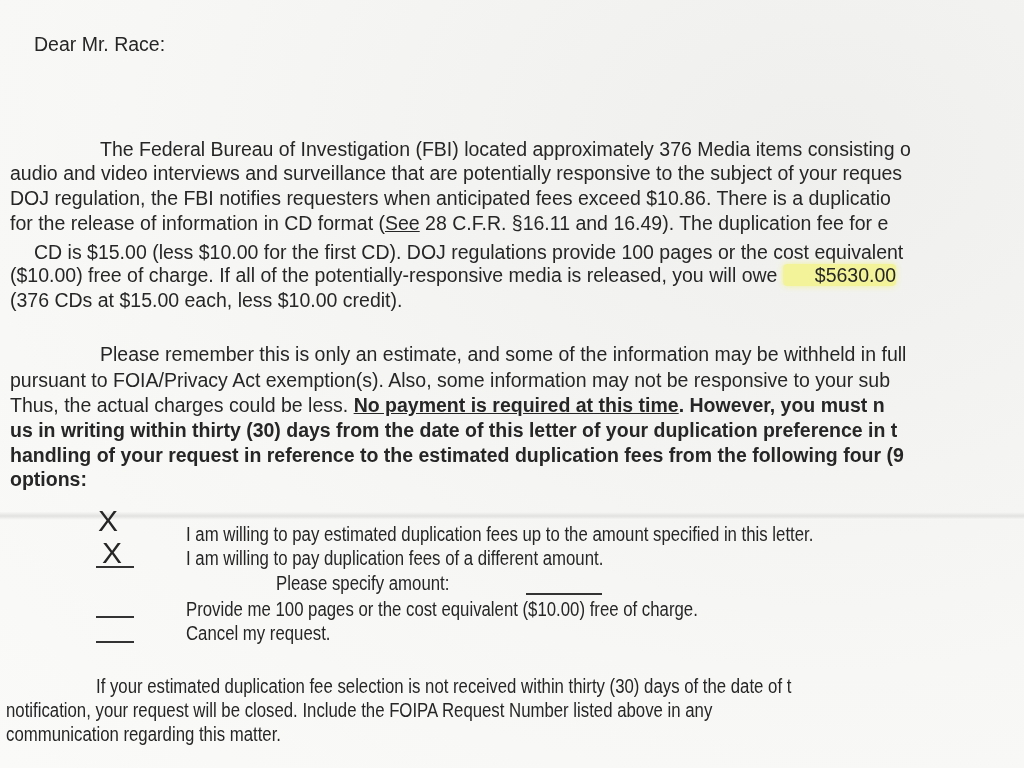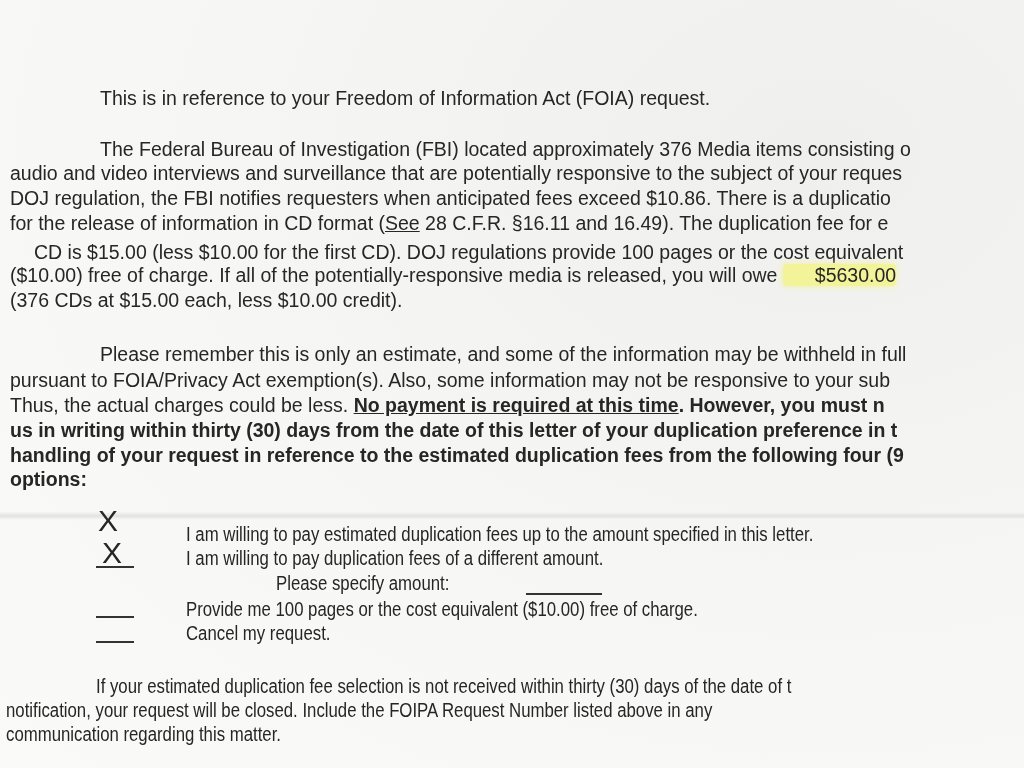--- a/index.html
+++ b/index.html
@@ -20,22 +20,22 @@
   .fold { position:absolute; left:0; top:512px; width:1024px; height:8px;
     background:linear-gradient(#f6f6f4, #e2e2e0 50%, #f9f9f7); }
   .mark { position:absolute; font-size:30px; line-height:30px; font-family:"Liberation Sans", sans-serif; }
   .blank { position:absolute; height:2px; background:#333; }
 </style>
 </head>
 <body>
 
 <div class="page">
 
+  <div class="line" style="left:34px;top:32px;">Dear Mr. Race:</div>
 
-  <div class="line" style="left:100px;top:86px;">This is in reference to your Freedom of Information Act (FOIA) request.</div>
 
   <div>
     <div class="line" style="left:100px;top:137px;">The Federal Bureau of Investigation (FBI) located approximately 376 Media items consisting o</div>
     <div class="line" style="left:10px;top:161px;">audio and video interviews and surveillance that are potentially responsive to the subject of your reques</div>
     <div class="line" style="left:10px;top:186px;">DOJ regulation, the FBI notifies requesters when anticipated fees exceed $10.86.   There is a duplicatio</div>
     <div class="line" style="left:10px;top:211px;">
       <span>for the release of information in CD format (</span><span class="u">See</span><span> 28 C.F.R. §16.11 and 16.49).   The duplication fee for e</span>
     </div>
     <div class="line" style="left:10px;top:240px;margin-left:24px;">CD is $15.00 (less $10.00 for the first CD).   DOJ regulations provide 100 pages or the cost equivalent</div>
     <div class="line" style="left:10px;top:263px;">

